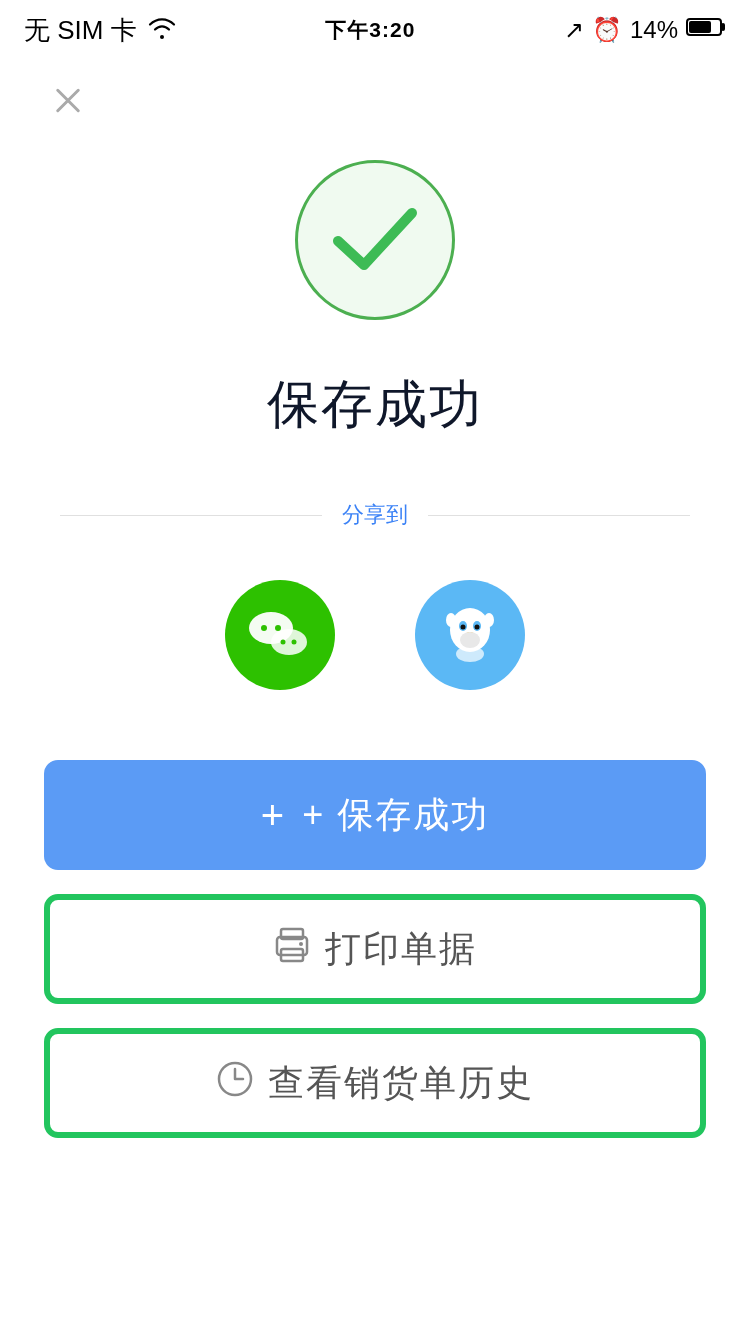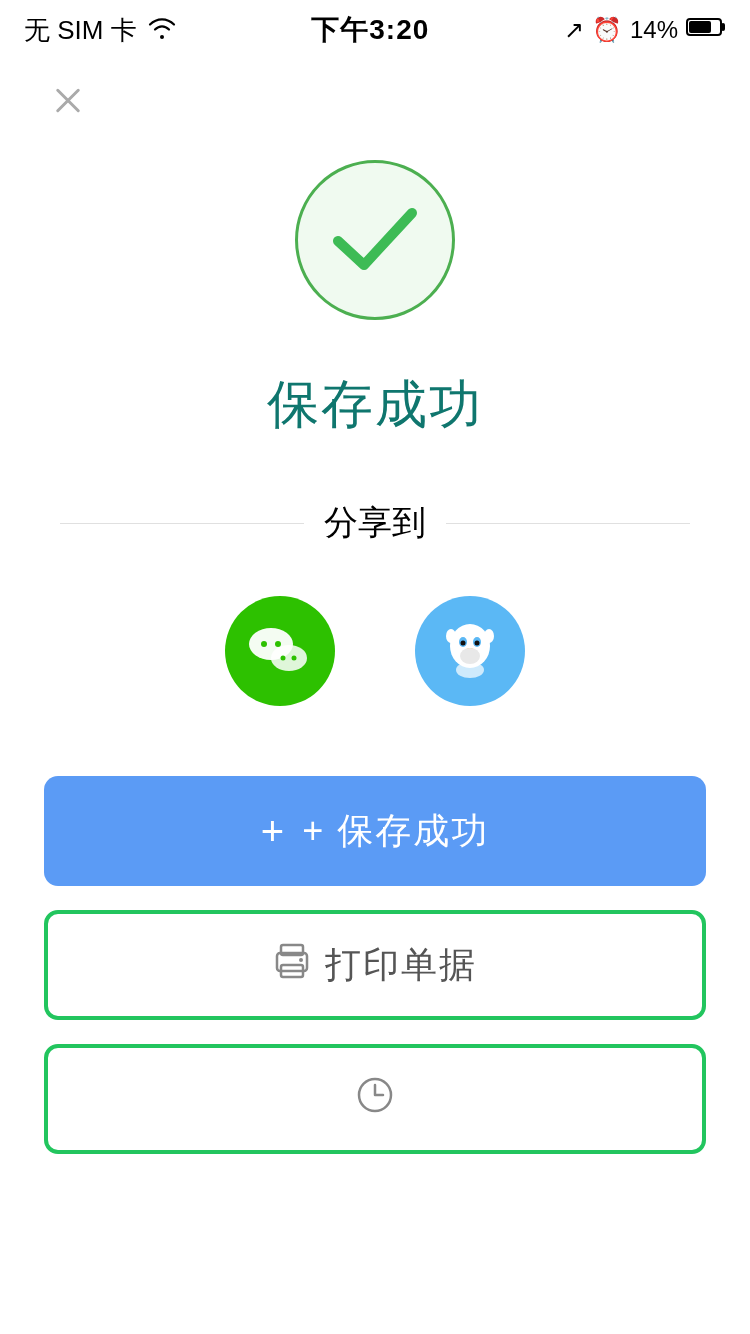--- a/index.html
+++ b/index.html
@@ -25,21 +25,21 @@
       font-size: 26px;
       font-weight: 500;
       color: #000;
     }
     .status-left {
       display: flex;
       align-items: center;
       gap: 10px;
     }
     .status-center {
-      font-size: 28px;
+      font-size: 21px;
       font-weight: 600;
       letter-spacing: 1px;
     }
     .status-right {
       display: flex;
       align-items: center;
       gap: 8px;
       font-size: 24px;
     }
 
@@ -85,41 +85,41 @@
       display: flex;
       align-items: center;
       justify-content: center;
       margin-bottom: 50px;
     }
 
     
     .success-title {
       font-size: 52px;
       font-weight: 500;
-      color: #0f766e;
+      color: #0f172a;
       margin-bottom: 60px;
       letter-spacing: 2px;
     }
 
     
     .divider-section {
       width: 100%;
       display: flex;
       align-items: center;
       padding: 0 60px;
       margin-bottom: 50px;
     }
     .divider-line {
       flex: 1;
       height: 1px;
       background: #e0e0e0;
     }
     .divider-label {
-      font-size: 34px;
-      color: #000000;
+      font-size: 22px;
+      color: #3b82f6;
       padding: 0 20px;
     }
 
     
     .share-icons {
       display: flex;
       gap: 80px;
       margin-bottom: 70px;
     }
     .share-icon {
@@ -160,21 +160,21 @@
       justify-content: center;
       gap: 12px;
       cursor: pointer;
       letter-spacing: 2px;
     }
 
     .btn-secondary {
       width: 100%;
       height: 110px;
       background: white;
-      border: 4px solid #22c55e;
+      border: 6px solid #22c55e;
       border-radius: 14px;
       font-size: 36px;
       color: #555;
       display: flex;
       align-items: center;
       justify-content: center;
       gap: 14px;
       cursor: pointer;
       letter-spacing: 2px;
     }
@@ -293,16 +293,17 @@
       <span>打印单据</span>
     </button>
 
     <button class="btn-secondary">
       <span class="btn-icon">
         <svg width="38" height="38" viewBox="0 0 38 38" fill="none">
           <circle cx="19" cy="19" r="16" stroke="#888" stroke-width="2.5" fill="none"></circle>
           <polyline points="19,9 19,19 27,19" stroke="#888" stroke-width="2.5" stroke-linecap="round" stroke-linejoin="round" fill="none"></polyline>
         </svg>
       </span>
+      <span>查看销货单历史</span>
     </button>
 
   </div>
 </div>
 
 </body></html>

